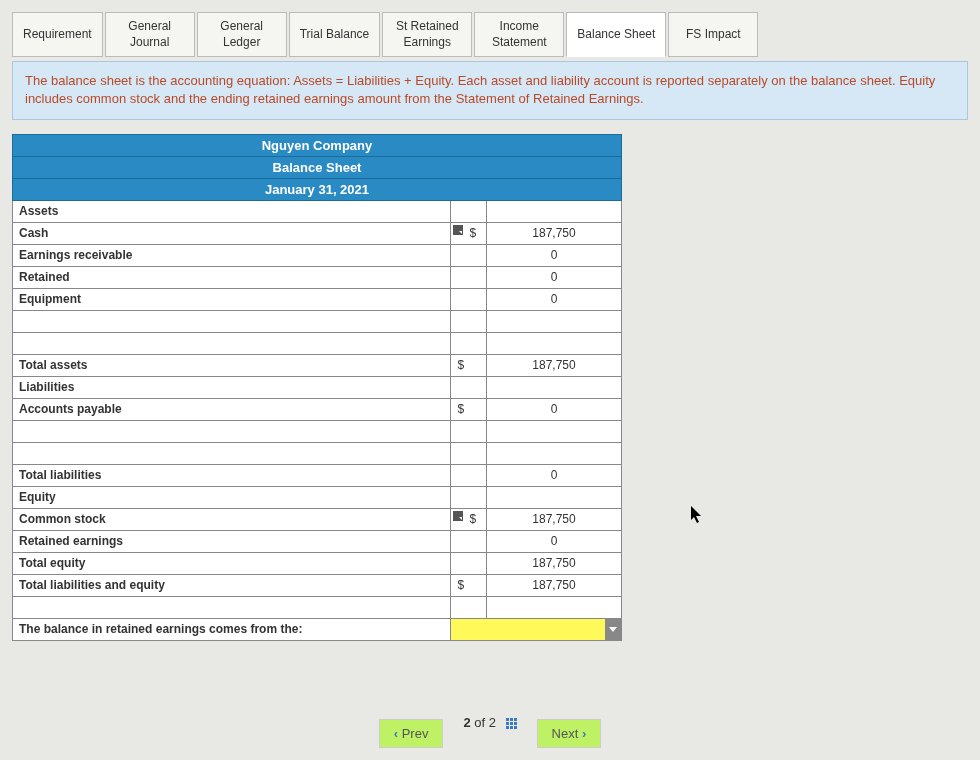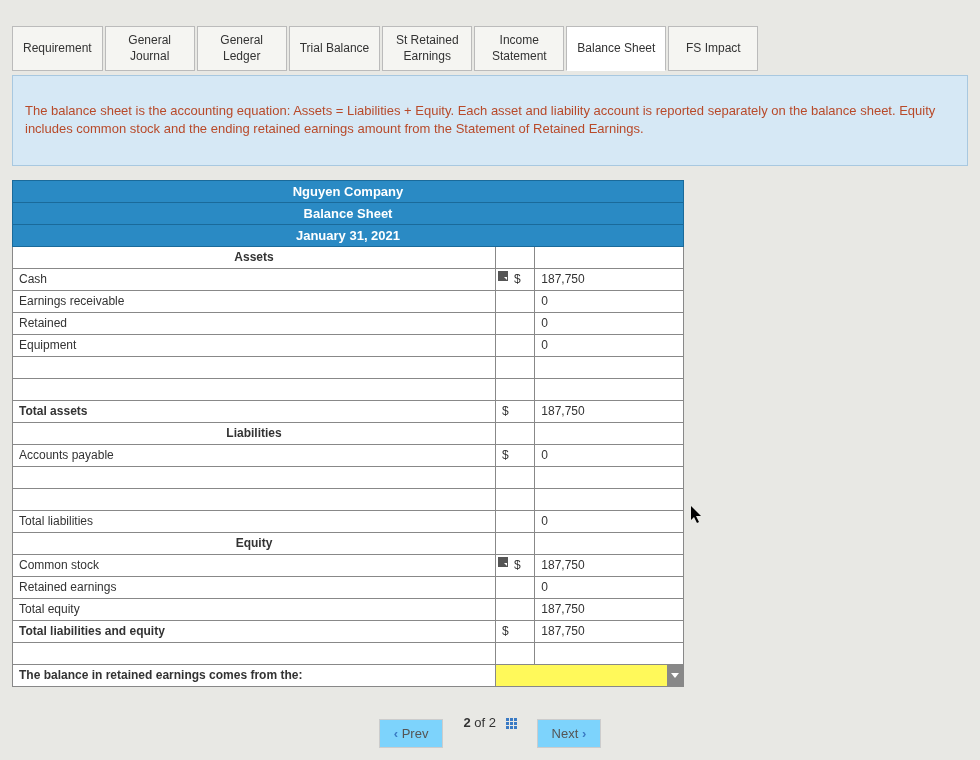--- a/index.html
+++ b/index.html
@@ -12,21 +12,20 @@
     color: #333;
     width: 980px;
     height: 760px;
     overflow: hidden;
     position: relative;
   }
   .tabs {
     display: flex;
     gap: 2px;
     margin-bottom: 4px;
-    margin-top: 14px;
   }
   .tab {
     border: 1px solid #bbb;
     background: #f5f5f2;
     padding: 6px 10px;
     text-align: center;
     font-size: 12px;
     cursor: pointer;
     min-width: 90px;
     line-height: 1.3;
@@ -35,64 +34,64 @@
     justify-content: center;
     min-height: 38px;
   }
   .tab.active {
     background: #fff;
     border-bottom: 1px solid #fff;
   }
   .instruction {
     background: #d6e8f5;
     border: 1px solid #a8c8e0;
-    padding: 26px 12px;
+    padding: 10px 12px;
     color: #b84a2a;
     font-size: 13px;
     line-height: 1.4;
     margin-bottom: 14px;
   }
   .sheet {
     border-collapse: collapse;
     background: #fff;
-    width: 672px;
+    width: 610px;
     padding-left: 7px;
   }
   .sheet td, .sheet th {
     border: 1px solid #888;
     padding: 3px 6px;
     height: 22px;
     font-size: 12px;
   }
   .sheet .hdr {
     background: #2a8ac4;
     color: #fff;
     text-align: center;
     font-weight: bold;
     border: 1px solid #1a6a9a;
     font-size: 13px;
   }
   .sheet .section {
-    text-align: center;
     font-weight: bold;
     background: #fff;
   }
   .sheet .label {
     width: 390px;
     background: #fff;
+    font-weight: bold;
   }
   .sheet .sym {
     width: 30px;
     text-align: left;
     background: #fff;
     position: relative;
   }
   .sheet .val {
     width: 120px;
-    text-align: left;
+    text-align: center;
     background: #fff;
   }
   .sheet .bold { font-weight: bold; }
   .dropdown-mark {
     position: absolute;
     left: 2px;
     top: 2px;
     width: 10px;
     height: 10px;
     background: #555;
@@ -136,21 +135,21 @@
     right: 0;
     display: flex;
     align-items: center;
     justify-content: center;
     gap: 20px;
     font-size: 13px;
   }
   .footer .navbtn {
     padding: 6px 14px;
     border: 1px solid #ccc;
-    background: #7dd3fc;
+    background: #bef264;
     cursor: pointer;
     color: #555;
     margin-top: 22px;
   }
   .footer .navbtn.prev::before {
     content: '‹ ';
     color: #3a7ac4;
     font-weight: bold;
   }
   .footer .navbtn.next::after {

